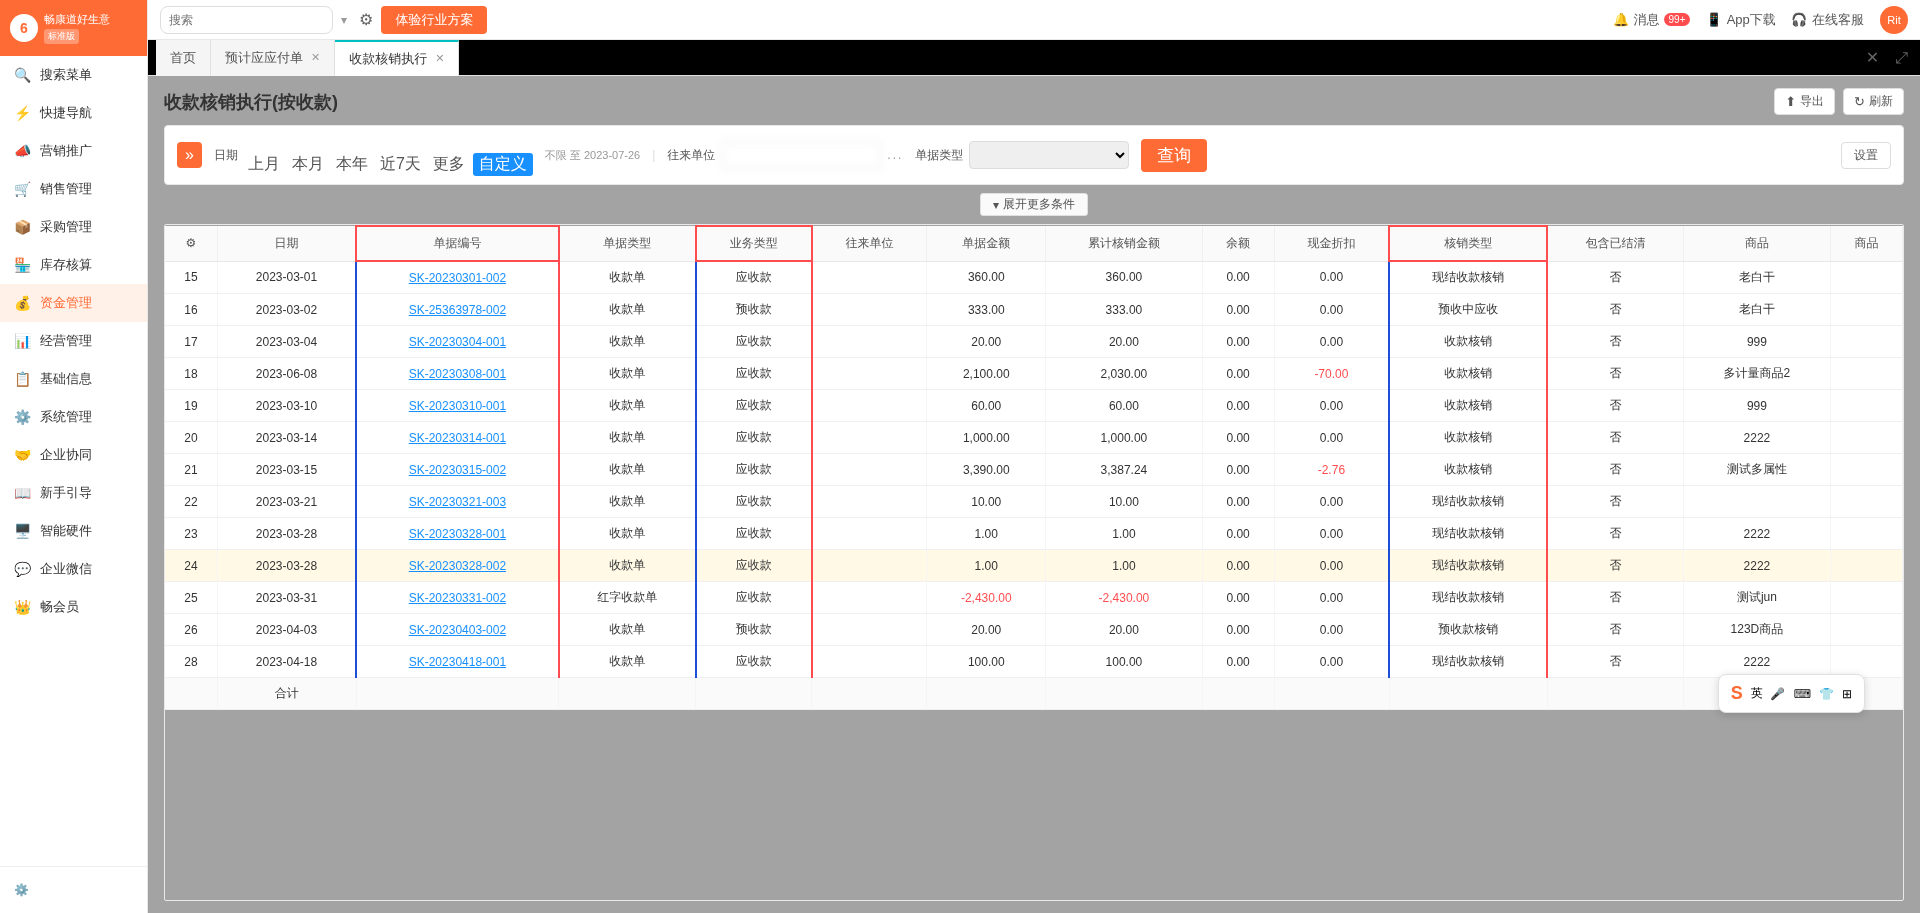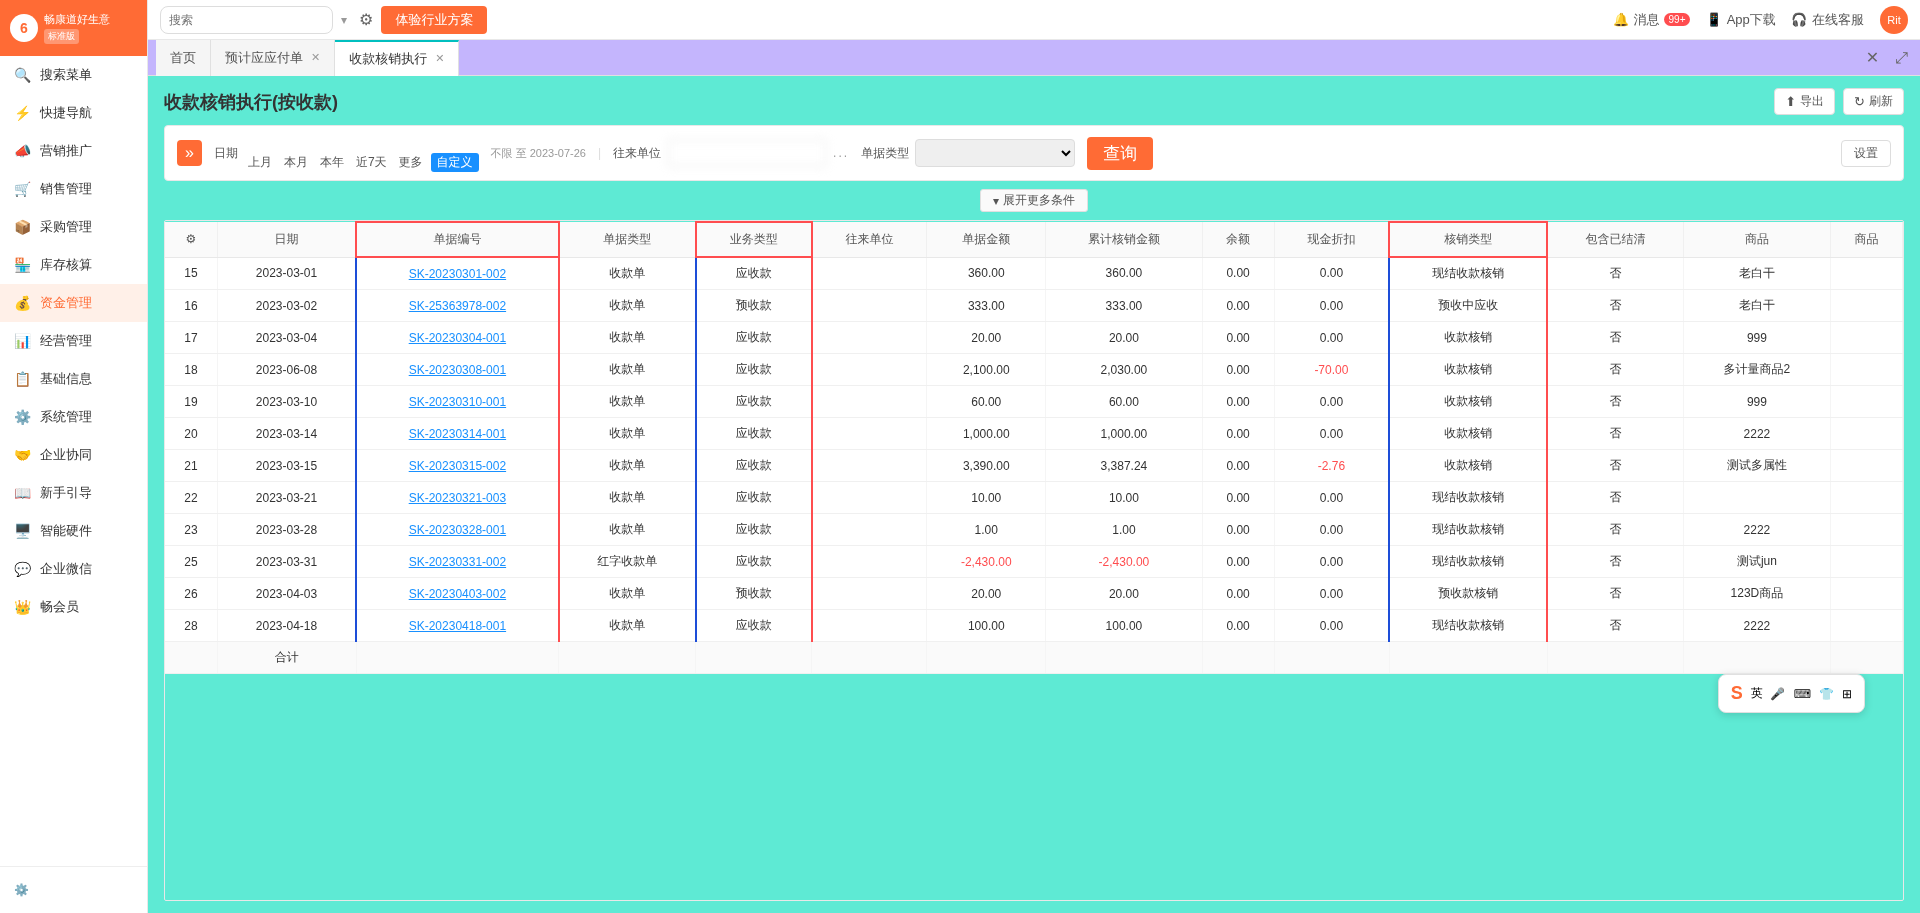--- a/index.html
+++ b/index.html
@@ -28,44 +28,44 @@
     .topbar-search { flex: 0 0 160px; height: 28px; border: 1px solid #ddd; border-radius: 8px; padding: 0 8px; font-size: 12px; color: #999; }
     .topbar-chevron { color: #999; font-size: 12px; cursor: pointer; }
     .topbar-gear { color: #666; font-size: 16px; cursor: pointer; margin-left: 4px; }
     .topbar-btn-industry { background: #ff6b35; color: #fff; border: none; border-radius: 4px; padding: 5px 14px; font-size: 13px; cursor: pointer; }
     .topbar-right { margin-left: auto; display: flex; align-items: center; gap: 16px; }
     .topbar-right-item { display: flex; align-items: center; gap: 4px; color: #555; font-size: 13px; cursor: pointer; }
     .topbar-badge { background: #ff4d4f; color: #fff; border-radius: 10px; padding: 1px 5px; font-size: 10px; }
     .topbar-avatar { width: 28px; height: 28px; background: #ff6b35; border-radius: 50%; display: flex; align-items: center; justify-content: center; color: #fff; font-size: 11px; }
 
     
-    .tabbar { height: 36px; background: #c4b5fd; border-bottom: 1px solid #e0e0e0; display: flex; align-items: center; padding: 0 8px; gap: 0; flex-shrink: 0; }
+    .tabbar { height: 36px; background: #000000; border-bottom: 1px solid #e0e0e0; display: flex; align-items: center; padding: 0 8px; gap: 0; flex-shrink: 0; }
     .tab { display: flex; align-items: center; gap: 6px; padding: 0 14px; height: 36px; background: #f5f5f5; border-right: 1px solid #e0e0e0; cursor: pointer; color: #555; font-size: 13px; }
     .tab.active { background: #fff; color: #333; border-top: 2px solid #00bfbf; }
     .tab-close { font-size: 11px; color: #999; margin-left: 2px; }
     .tabbar-right { margin-left: auto; display: flex; align-items: center; gap: 8px; }
     .tab-action-btn { background: none; border: none; color: #666; cursor: pointer; font-size: 16px; padding: 2px 4px; }
 
     
-    .content { flex: 1; overflow: hidden; display: flex; flex-direction: column; padding: 12px 16px; background: #5eead4; }
+    .content { flex: 1; overflow: hidden; display: flex; flex-direction: column; padding: 12px 16px; background: #a3a3a3; }
 
     
     .page-title-row { display: flex; align-items: center; justify-content: space-between; margin-bottom: 10px; }
     .page-title { font-size: 18px; font-weight: 600; color: #333; }
     .page-actions { display: flex; gap: 8px; }
     .action-btn { display: flex; align-items: center; gap: 4px; border: 1px solid #ddd; background: #fff; padding: 4px 10px; border-radius: 4px; cursor: pointer; font-size: 12px; color: #555; }
     .action-btn .icon { font-size: 13px; }
 
     
     .filter-bar { background: #fff; border: 1px solid #e8e8e8; border-radius: 4px; padding: 8px 12px; margin-bottom: 8px; display: flex; align-items: center; gap: 12px; flex-wrap: wrap; }
     .filter-toggle-btn { background: #ff6b35; color: #fff; border: none; border-radius: 4px; padding: 4px 8px; cursor: pointer; font-size: 16px; }
     .filter-group { display: flex; align-items: center; gap: 6px; }
     .filter-label { color: #555; font-size: 12px; }
     .filter-date-links { display: flex; gap: 4px; }
-    .filter-date-link { color: #555; font-size: 12px; cursor: pointer; padding: 1px 4px; margin-top: 19px; }
+    .filter-date-link { color: #555; font-size: 16px; cursor: pointer; padding: 1px 4px; margin-top: 19px; }
     .filter-date-link.custom { background: #1890ff; color: #fff; border-radius: 3px; padding: 1px 6px; }
     .filter-separator { color: #ddd; }
     .filter-input { height: 28px; border: 1px solid #ddd; border-radius: 4px; padding: 0 8px; font-size: 12px; min-width: 160px; }
     .filter-dots { color: #999; letter-spacing: 2px; }
     .filter-select { height: 28px; border: 1px solid #ddd; border-radius: 4px; padding: 0 8px; font-size: 12px; min-width: 160px; }
     .query-btn { background: #ff6b35; color: #fff; border: none; border-radius: 4px; padding: 5px 16px; font-size: 17px; cursor: pointer; }
     .settings-btn { background: #fff; color: #555; border: 1px solid #ddd; border-radius: 4px; padding: 4px 12px; font-size: 12px; cursor: pointer; margin-left: auto; }
     .expand-row { display: flex; justify-content: center; margin-bottom: 8px; }
     .expand-btn { display: flex; align-items: center; gap: 4px; color: #555; font-size: 12px; cursor: pointer; border: 1px solid #e0e0e0; padding: 2px 12px; border-radius: 3px; background: #fafafa; }
 
@@ -437,20 +437,36 @@
               <td class="blurred">████</td>
               <td class="">1.00</td>
               <td class="">1.00</td>
               <td class="">0.00</td>
               <td class="">0.00</td>
               <td class="red-border">现结收款核销</td>
               <td class="">否</td>
               <td class="">2222</td>
               <td class=""></td>
             </tr>
+            <tr class="highlighted">
+              <td class="">24</td>
+              <td class="">2023-03-28</td>
+              <td class="link red-border">SK-20230328-002</td>
+              <td class="">收款单</td>
+              <td class="red-border">应收款</td>
+              <td class="blurred">████</td>
+              <td class="">1.00</td>
+              <td class="">1.00</td>
+              <td class="">0.00</td>
+              <td class="">0.00</td>
+              <td class="red-border">现结收款核销</td>
+              <td class="">否</td>
+              <td class="">2222</td>
+              <td class=""></td>
+            </tr>
             <tr>
               <td class="">25</td>
               <td class="">2023-03-31</td>
               <td class="link red-border">SK-20230331-002</td>
               <td class="">红字收款单</td>
               <td class="red-border">应收款</td>
               <td class="blurred">████</td>
               <td class="red-text">-2,430.00</td>
               <td class="red-text">-2,430.00</td>
               <td class="">0.00</td>

